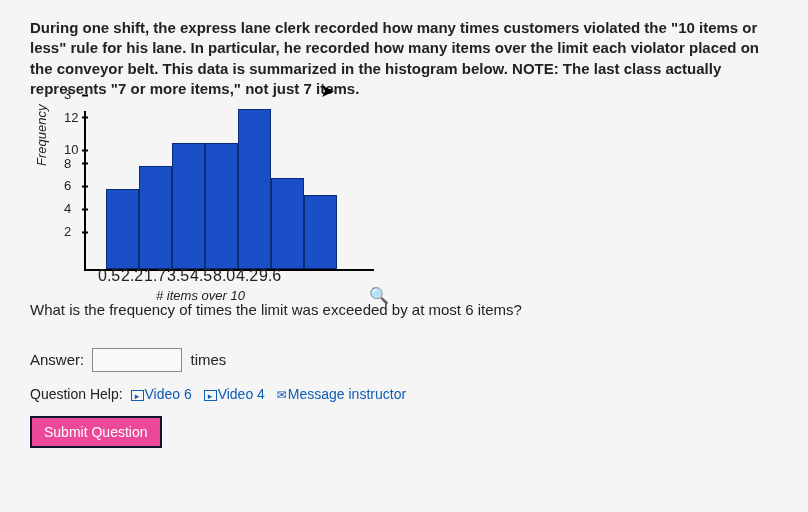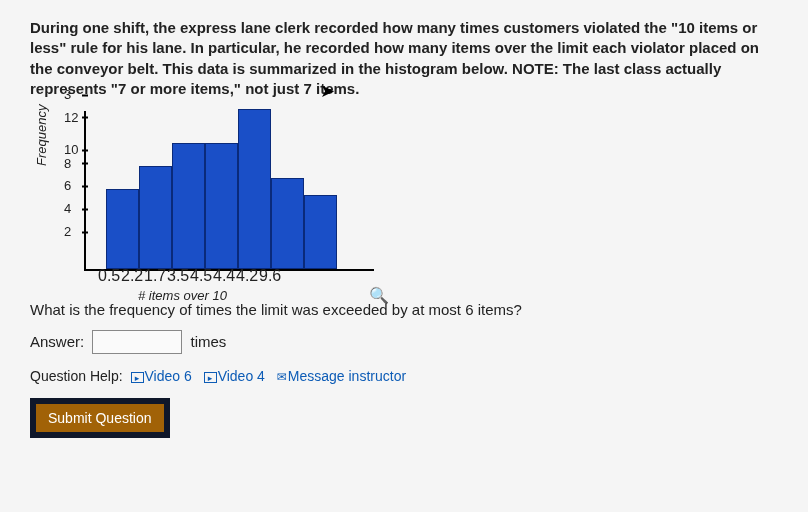--- a/index.html
+++ b/index.html
@@ -64,32 +64,32 @@
       bottom: -16px;
       left: 20px;
       display: flex;
       font-size: 16px;
     }
     .xtick { width: 33px; text-align: left; margin-left: -10px; position: relative; }
     .xtick:first-child { margin-left: -8px; }
     .xlabel {
       position: absolute;
       bottom: -34px;
-      left: 52px;
+      left: 70px;
       font-style: italic;
       font-size: 13px;
     }
     .magnify {
       position: absolute;
       right: -15px;
       bottom: -36px;
       font-size: 16px;
       color: #333;
     }
-    .question-text { margin-top: 30px; margin-bottom: 12px; }
+    .question-text { margin-top: 30px; margin-bottom: 30px; }
     .answer-row { margin-bottom: 14px; }
     .answer-row input {
       width: 90px;
       height: 24px;
       border: 1px solid #888;
       background: #fafafa;
       margin: 0 4px;
       padding: 2px 4px;
     }
     .help-row { margin-bottom: 14px; font-size: 14px; }
@@ -105,23 +105,23 @@
       margin-right: 1px;
     }
     .mail-icon {
       display: inline-block;
       font-size: 12px;
       vertical-align: middle;
       margin-right: 1px;
       color: #0d5cb6;
     }
     .submit-btn {
-      background: #a16207;
+      background: #ec4899;
       color: #fff;
-      border: 6px solid #0f172a;
+      border: 2px solid #0f172a;
       padding: 6px 12px;
       font-size: 14px;
       cursor: pointer;
     }
     .cursor-arrow {
       position: absolute;
       left: 320px;
       top: 80px;
       font-size: 18px;
       color: #000;
@@ -157,21 +157,21 @@
         <div class="bar" style="height: 160px;"></div>
         <div class="bar" style="height: 91.4286px;"></div>
         <div class="bar" style="height: 74.2857px;"></div>
       </div>
     <div class="xticks" id="xticks">
         <div class="xtick">0.5</div>
         <div class="xtick">2.2</div>
         <div class="xtick">1.7</div>
         <div class="xtick">3.5</div>
         <div class="xtick">4.5</div>
-        <div class="xtick">4.4</div>
+        <div class="xtick">8.0</div>
         <div class="xtick">4.2</div>
         <div class="xtick">9.6</div>
       </div>
     <div class="xlabel"># items over 10</div>
     <span class="magnify">🔍</span>
   </div>
 </div>
 
 <div class="question-text">What is the frequency of times the limit was exceeded by at most 6 items?</div>
 

